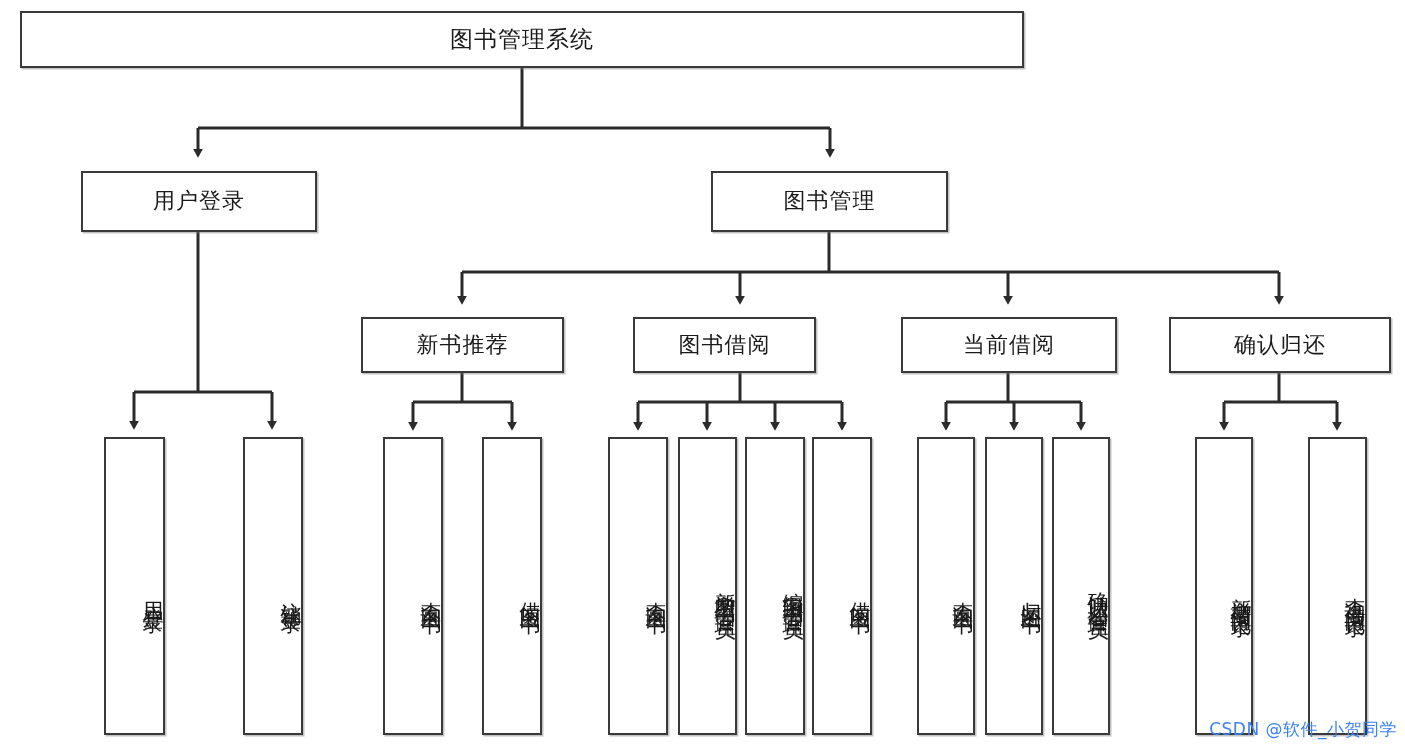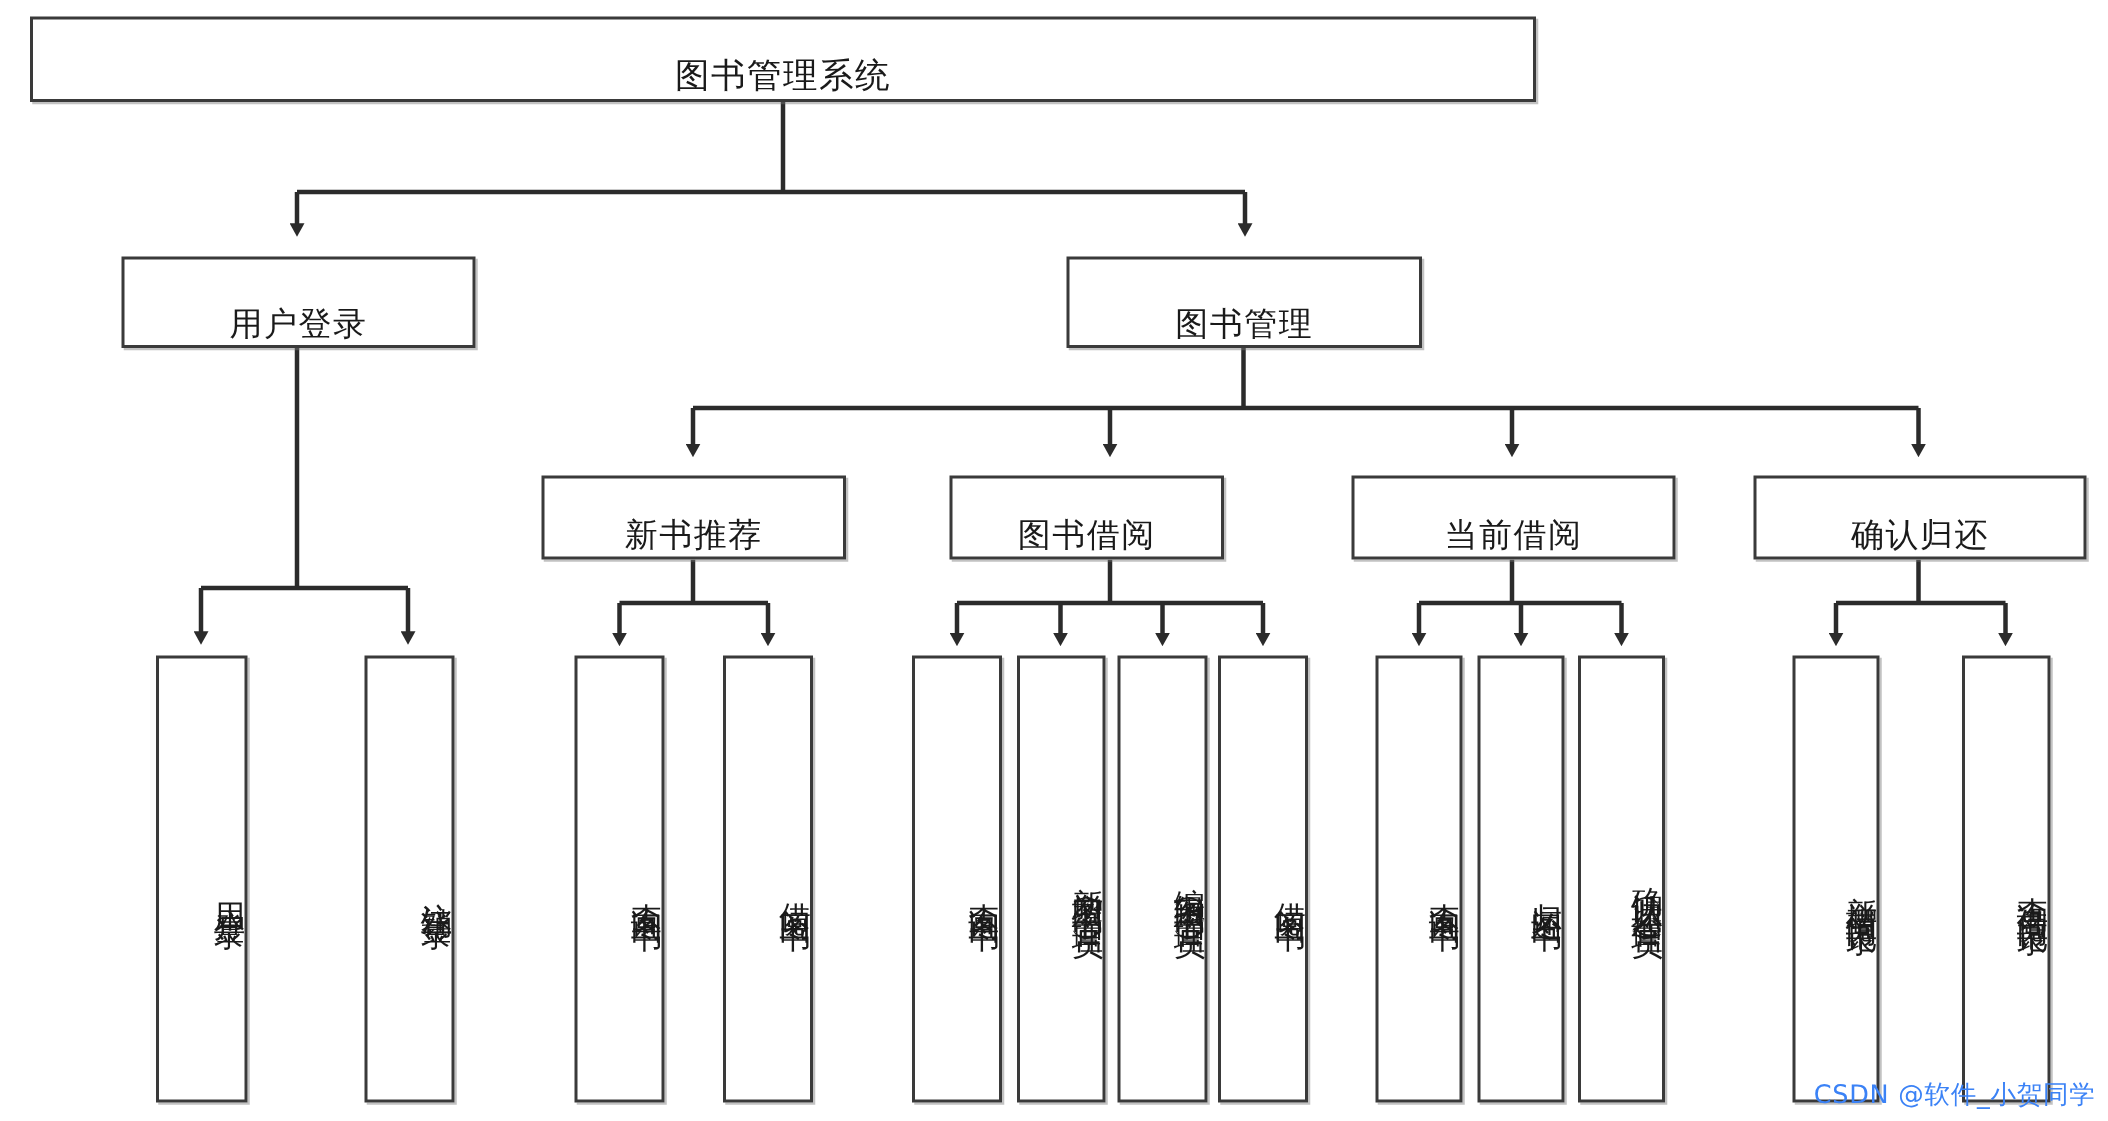--- a/index.html
+++ b/index.html
@@ -16,21 +16,21 @@
     height: 747px;
     background: #ffffff;
     overflow: hidden;
   }
   .node {
     position: absolute;
     box-sizing: border-box;
     border: 2.5px solid #3a3a3a;
     background: #ffffff;
     display: flex;
-    align-items: flex-end;
+    align-items: center;
     justify-content: center;
     color: #1a1a1a;
     box-shadow: 1.5px 1.5px 0 rgba(120,120,120,0.45);
   }
   .node.h {
     font-size: 22px;
     letter-spacing: 1px;
     line-height: 1.2;
   }
   .node.root {

